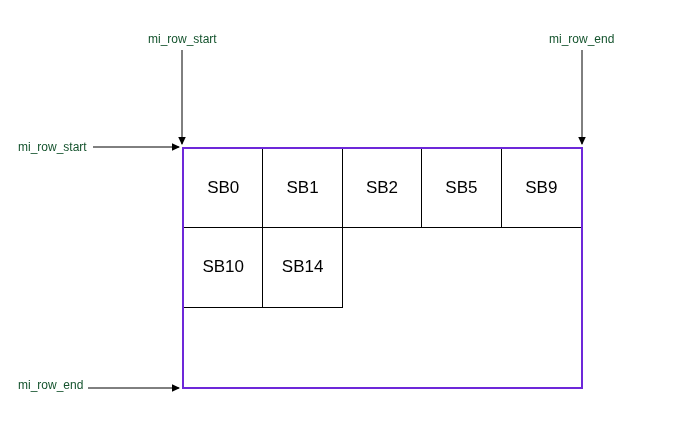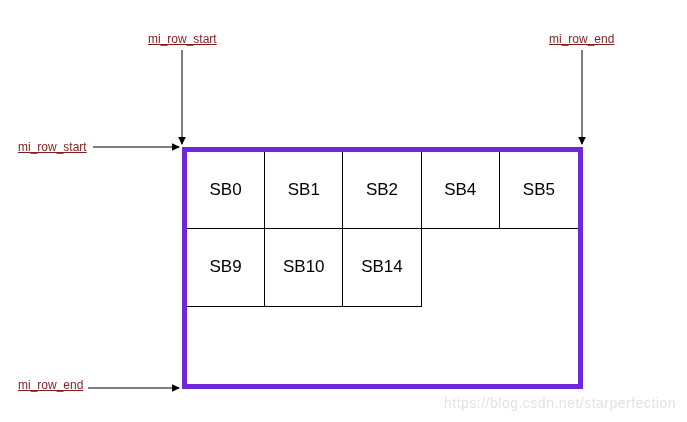--- a/index.html
+++ b/index.html
@@ -18,37 +18,36 @@
   .arrow-layer {
     position: absolute;
     left: 0; top: 0;
     width: 687px;
     height: 422px;
     pointer-events: none;
   }
   .diagram-label {
     position: absolute;
     font-size: 12px;
-    color: #7f1d1d;
+    color: #14532d;
     white-space: nowrap;
     line-height: 1;
-    text-decoration: underline;
   }
   .label-top-start   { left: 148px; top: 33px; }
   .label-top-end     { left: 549px; top: 33px; }
   .label-left-start  { left: 18px;  top: 141px; }
   .label-bottom-end  { left: 18px;  top: 379px; }
   .sb-grid {
     position: absolute;
     left: 182px;
     top: 147px;
     width: 401px;
     height: 242px;
     box-sizing: border-box;
-    border: 5px solid #6d28d9;
+    border: 2px solid #6d28d9;
     background: #ffffff;
     display: grid;
     grid-template-columns: repeat(5, 1fr);
     grid-template-rows: repeat(3, 1fr);
   }
   .sb-cell {
     box-sizing: border-box;
     border-right: 1px solid #000000;
     border-bottom: 1px solid #000000;
     display: flex;
@@ -89,22 +88,20 @@
 
   <div class="diagram-label label-top-start">mi_row_start</div>
   <div class="diagram-label label-top-end">mi_row_end</div>
   <div class="diagram-label label-left-start">mi_row_start</div>
   <div class="diagram-label label-bottom-end">mi_row_end</div>
 
   <div class="sb-grid">
     <div class="sb-cell">SB0</div>
     <div class="sb-cell">SB1</div>
     <div class="sb-cell">SB2</div>
-    <div class="sb-cell">SB4</div>
     <div class="sb-cell">SB5</div>
     <div class="sb-cell">SB9</div>
     <div class="sb-cell">SB10</div>
     <div class="sb-cell">SB14</div>
   </div>
 
-  <div class="watermark">https://blog.csdn.net/starperfection</div>
 
 </div>
 
 </body></html>

